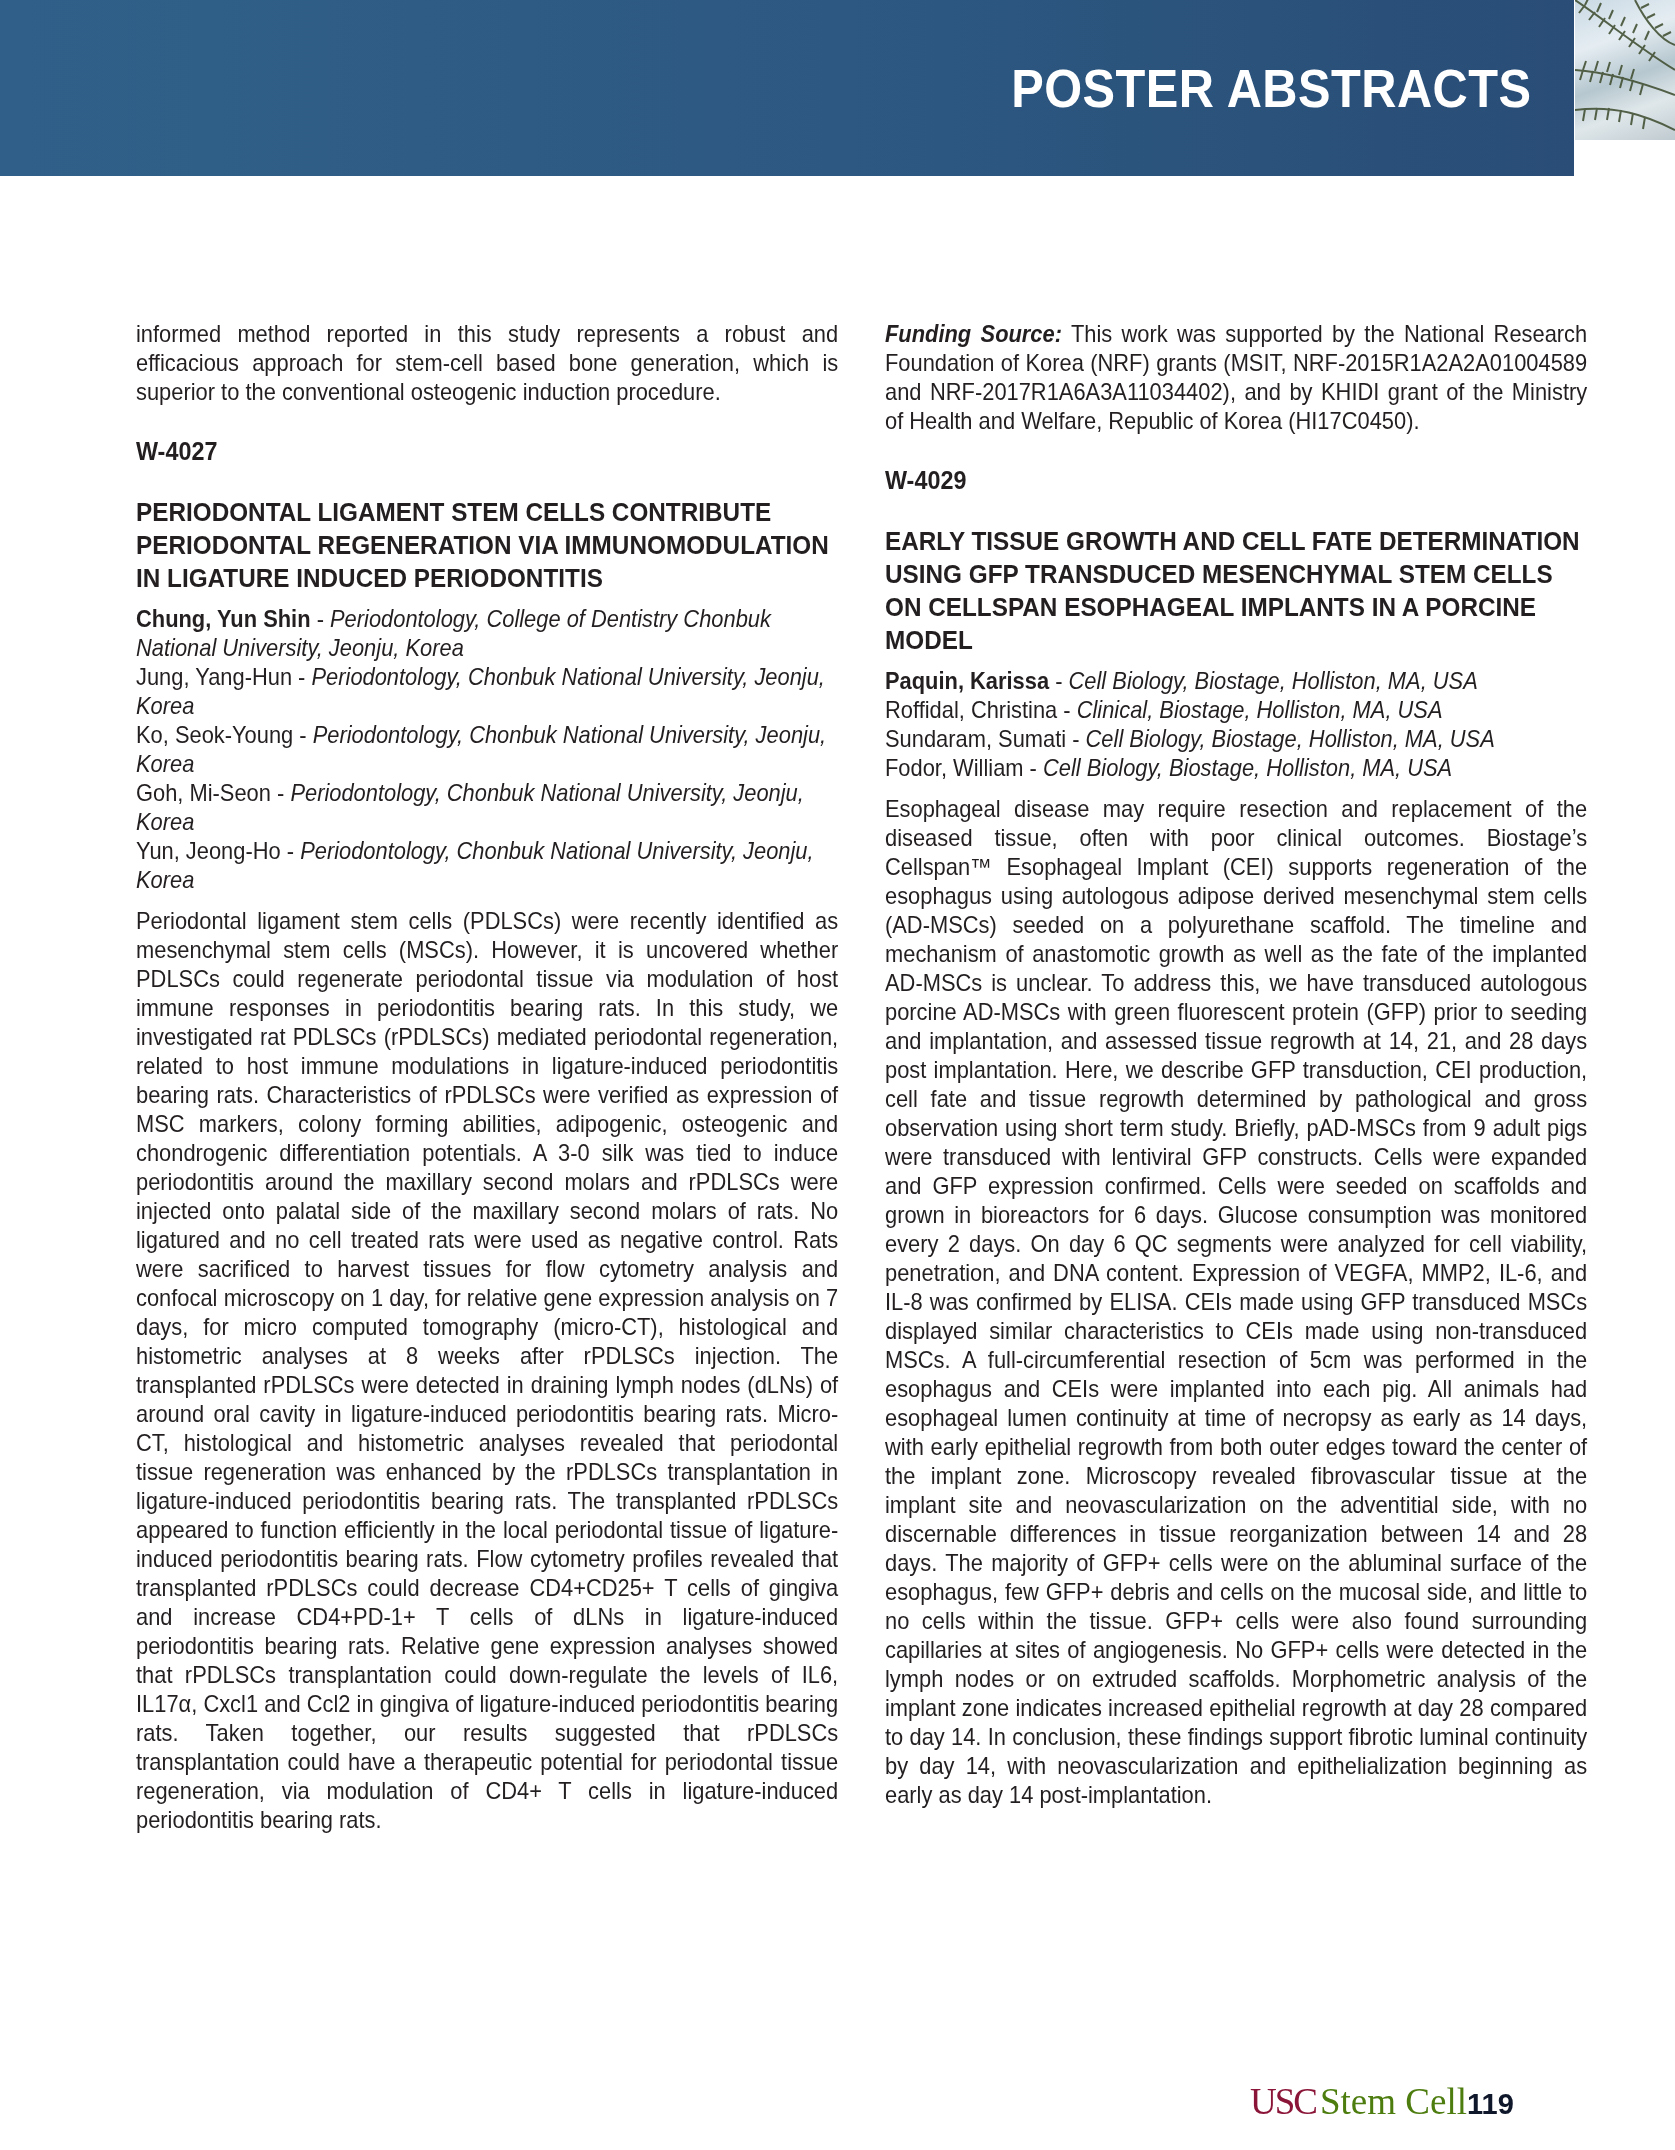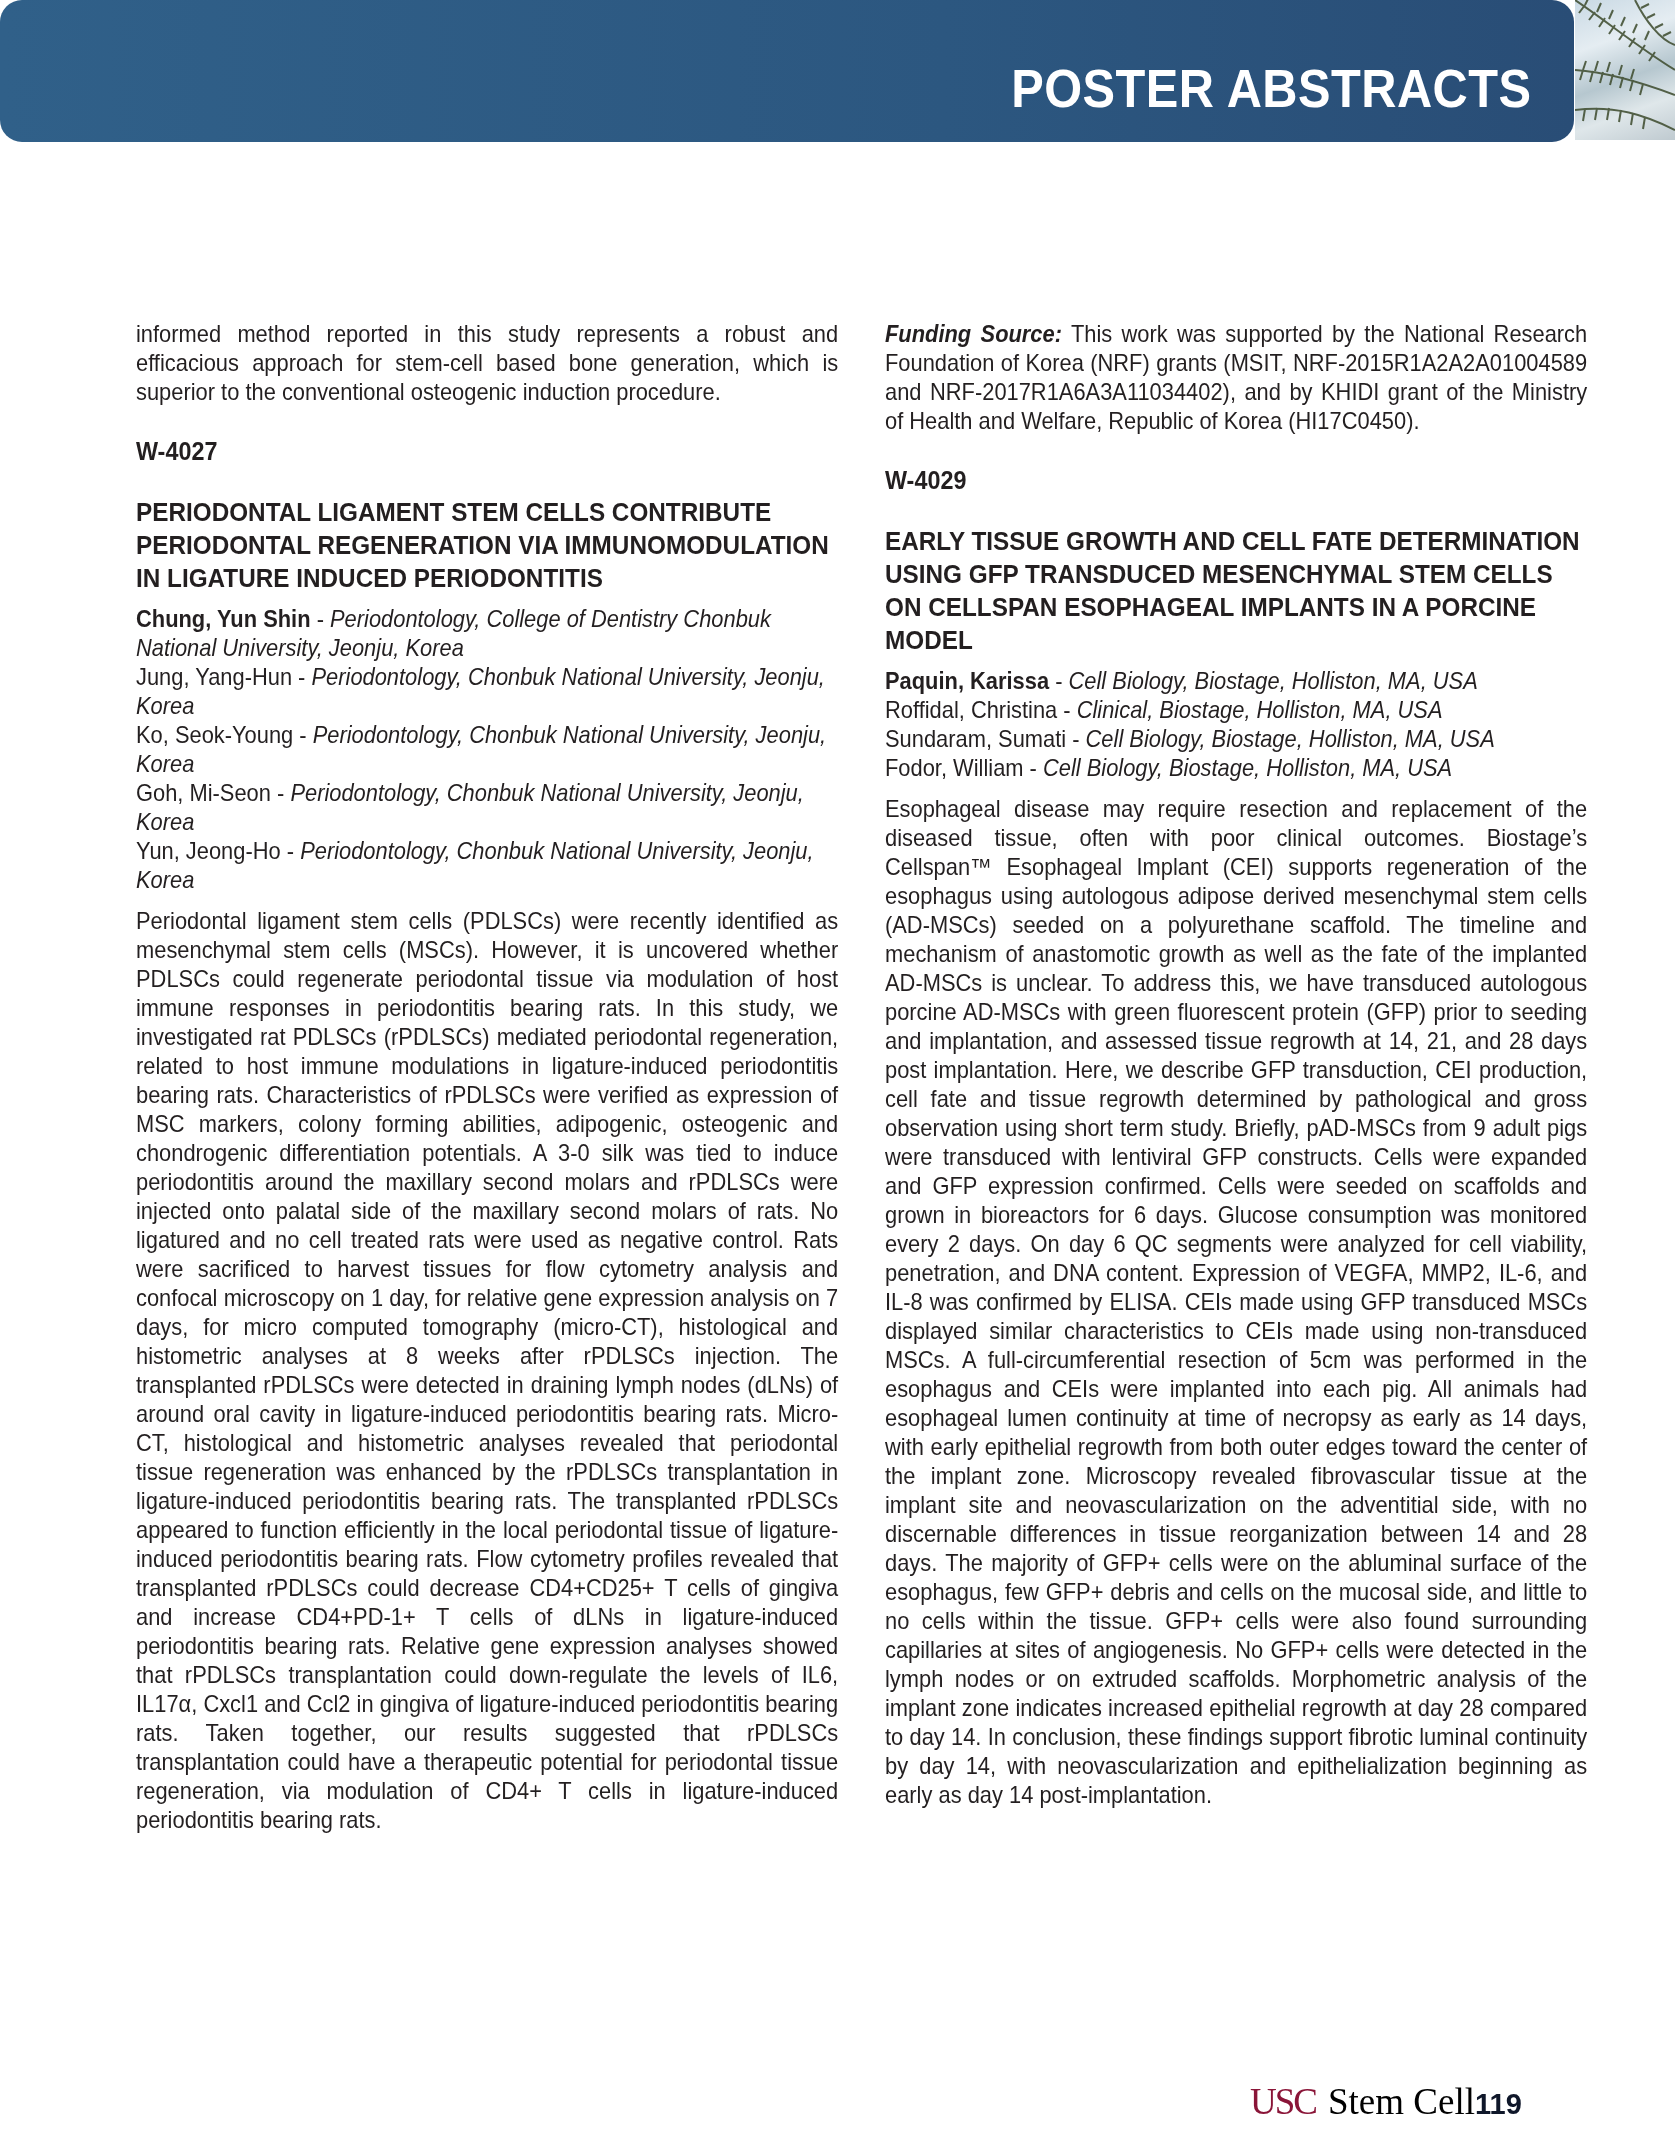--- a/index.html
+++ b/index.html
@@ -2,23 +2,22 @@
 <html><head>
   <meta charset="utf-8">
   <style>
     html, body { margin: 0; padding: 0; }
     body {
       width: 1675px; height: 2150px; position: relative; overflow: hidden;
       background: #ffffff; color: #231f20;
       font-family: "Liberation Sans", sans-serif;
     }
     .header {
-      position: absolute; left: 0; top: 0; width: 1574px; height: 142px;
+      position: absolute; left: 0; top: 0; width: 1574px; height: 176px;
       background: linear-gradient(90deg, #306089 0%, #2c5780 60%, #294d76 100%);
-      border-radius: 22px;
     }
     .header-title {
       position: absolute; right: 42px; top: 58px;
       color: #ffffff; font-weight: bold; font-size: 53px; letter-spacing: 0.5px;
       font-family: "Liberation Sans", sans-serif; transform: scaleX(0.92); transform-origin: right center;
     }
     .palm {
       position: absolute; left: 1575px; top: 0; width: 100px; height: 140px;
       background: linear-gradient(160deg, #c9d9e4 0%, #e5edf2 30%, #b6c7cf 55%, #dfe7ea 75%, #bfcad0 100%);
       overflow: hidden;
@@ -38,21 +37,21 @@
     .authors { text-align: left; margin-bottom: 12px; }
     .author { display: block; }
     .author .name-bold { font-weight: bold; }
     .author .aff { font-style: italic; }
     .funding-label { font-weight: bold; font-style: italic; }
     .footer {
       position: absolute; top: 2080px; left: 1250px; height: 40px;
       display: flex; align-items: baseline; justify-content: center;
     }
     .logo-usc { font-family: "Liberation Serif", serif; color: #8a1538; font-size: 37px; letter-spacing: -2px; }
-    .logo-stem { font-family: "Liberation Serif", serif; color: #000000; font-size: 37px; margin-left: 12px; }
+    .logo-stem { font-family: "Liberation Serif", serif; color: #4d7c0f; font-size: 37px; margin-left: 4px; }
     .page-num { font-family: "Liberation Sans", sans-serif; font-weight: bold; color: #0f172a; font-size: 29px; }
   </style>
 </head>
 <body>
 
 <div class="header">
   <div class="header-title">POSTER ABSTRACTS</div>
 </div>
 <div class="palm">
   <svg width="100" height="140" viewBox="0 0 100 140">

